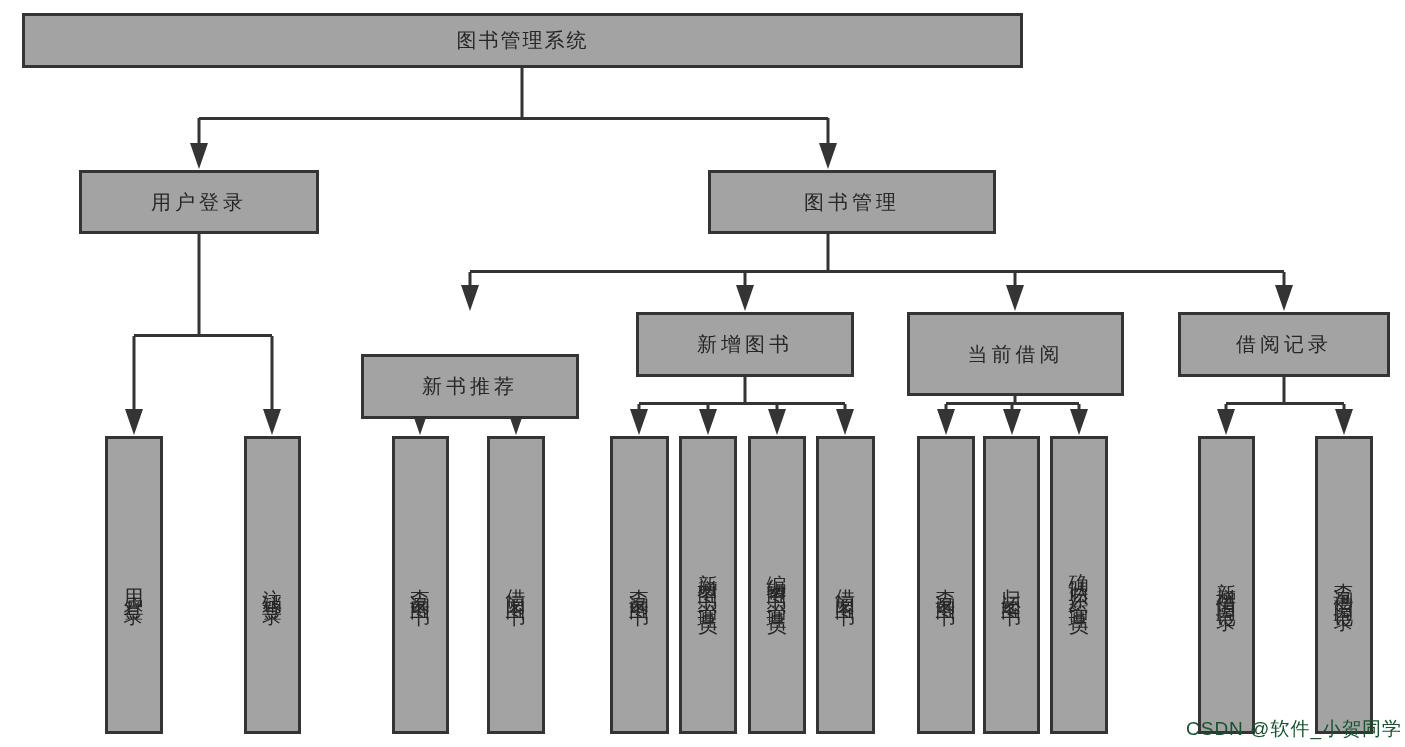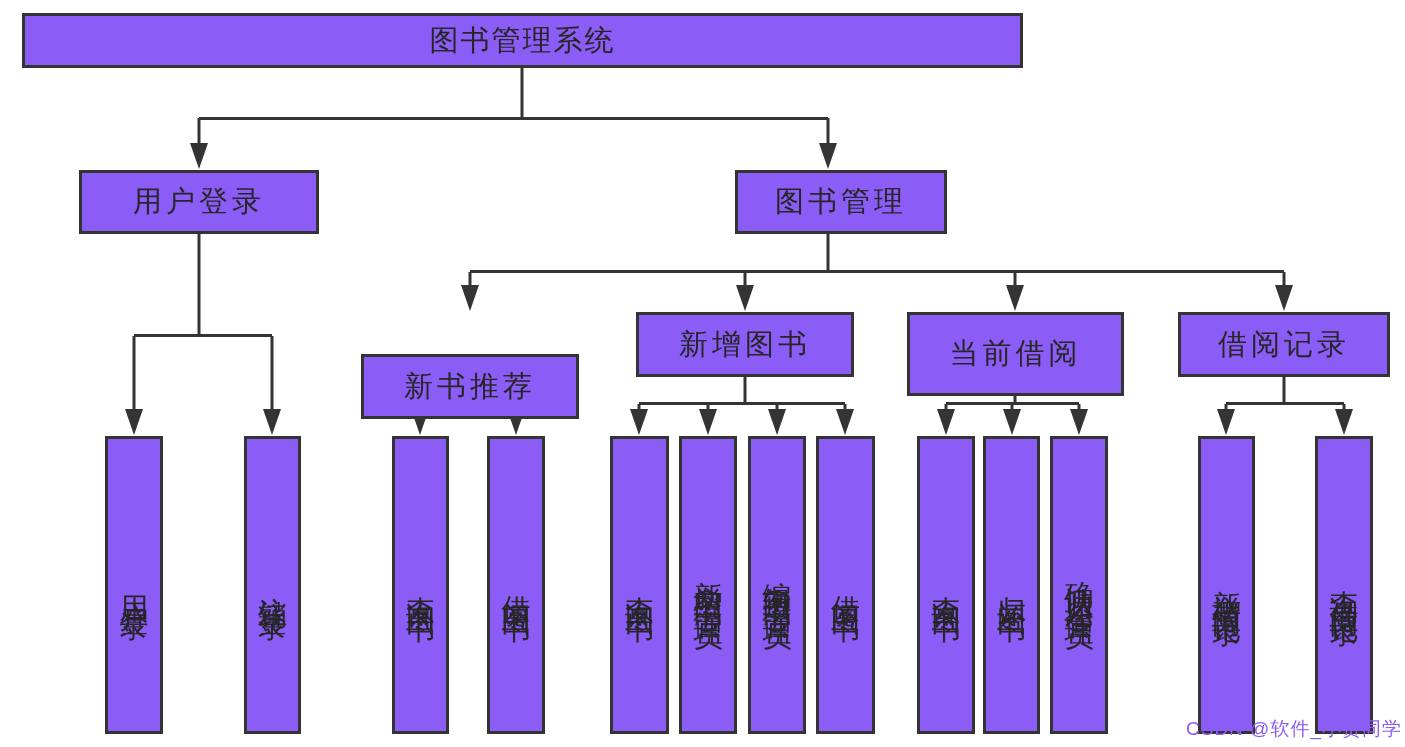--- a/index.html
+++ b/index.html
@@ -12,45 +12,45 @@
     font-family: "Liberation Sans", sans-serif;
   }
   #connectors {
     position: absolute;
     left: 0; top: 0;
     width: 1405px; height: 747px;
   }
   .node {
     position: absolute;
     box-sizing: border-box;
-    background: #8b5cf6;
+    background: #a3a3a3;
     border: 3px solid #343434;
     color: #262626;
     display: flex;
     align-items: center;
     justify-content: center;
-    font-size: 29px;
+    font-size: 20px;
     letter-spacing: 4px;
     white-space: nowrap;
     z-index: 2;
   }
   .node.root   { letter-spacing: 2px; }
   .node.leaf {
     writing-mode: vertical-rl;
     letter-spacing: 6px;
     white-space: normal;
     line-height: 1;
   }
   #watermark {
     position: absolute;
     left: 1186px;
     top: 716px;
     font-size: 19px;
     letter-spacing: 1px;
-    color: #8b5cf6;
+    color: #14532d;
     z-index: 3;
   }
 </style>
 </head>
 <body>
 
 <div id="canvas">
 
   <svg id="connectors" viewBox="0 0 1405 747" xmlns="http://www.w3.org/2000/svg">
     <g stroke="#343434" stroke-width="3" fill="none">
@@ -88,21 +88,21 @@
       <polygon points="1012,435 1003,409 1021,409"></polygon>
       <polygon points="1079,435 1070,409 1088,409"></polygon>
       <polygon points="1226,435 1217,409 1235,409"></polygon>
       <polygon points="1344,435 1335,409 1353,409"></polygon>
     </g>
   </svg>
 
   <div class="node root" style="left:22px; top:13px; width:1001px; height:55px;">图书管理系统</div>
 
   <div class="node" style="left:79px; top:170px; width:240px; height:64px;">用户登录</div>
-  <div class="node" style="left:708px; top:170px; width:212px; height:64px;margin-left:27px;">图书管理</div>
+  <div class="node" style="left:708px; top:170px; width:288px; height:64px;">图书管理</div>
 
   <div class="node" style="left:361px; top:312px; width:218px; height:65px;margin-top:42px;">新书推荐</div>
   <div class="node" style="left:636px; top:312px; width:218px; height:65px;">新增图书</div>
   <div class="node" style="left:907px; top:312px; width:217px; height:84px;">当前借阅</div>
   <div class="node" style="left:1178px; top:312px; width:212px; height:65px;">借阅记录</div>
 
   <div class="node leaf" style="left:105px; top:436px; width:58px; height:298px;">用户登录</div>
   <div class="node leaf" style="left:244px; top:436px; width:57px; height:298px;">注销登录</div>
 
   <div class="node leaf" style="left:392px; top:436px; width:57px; height:298px;">查询图书</div>

